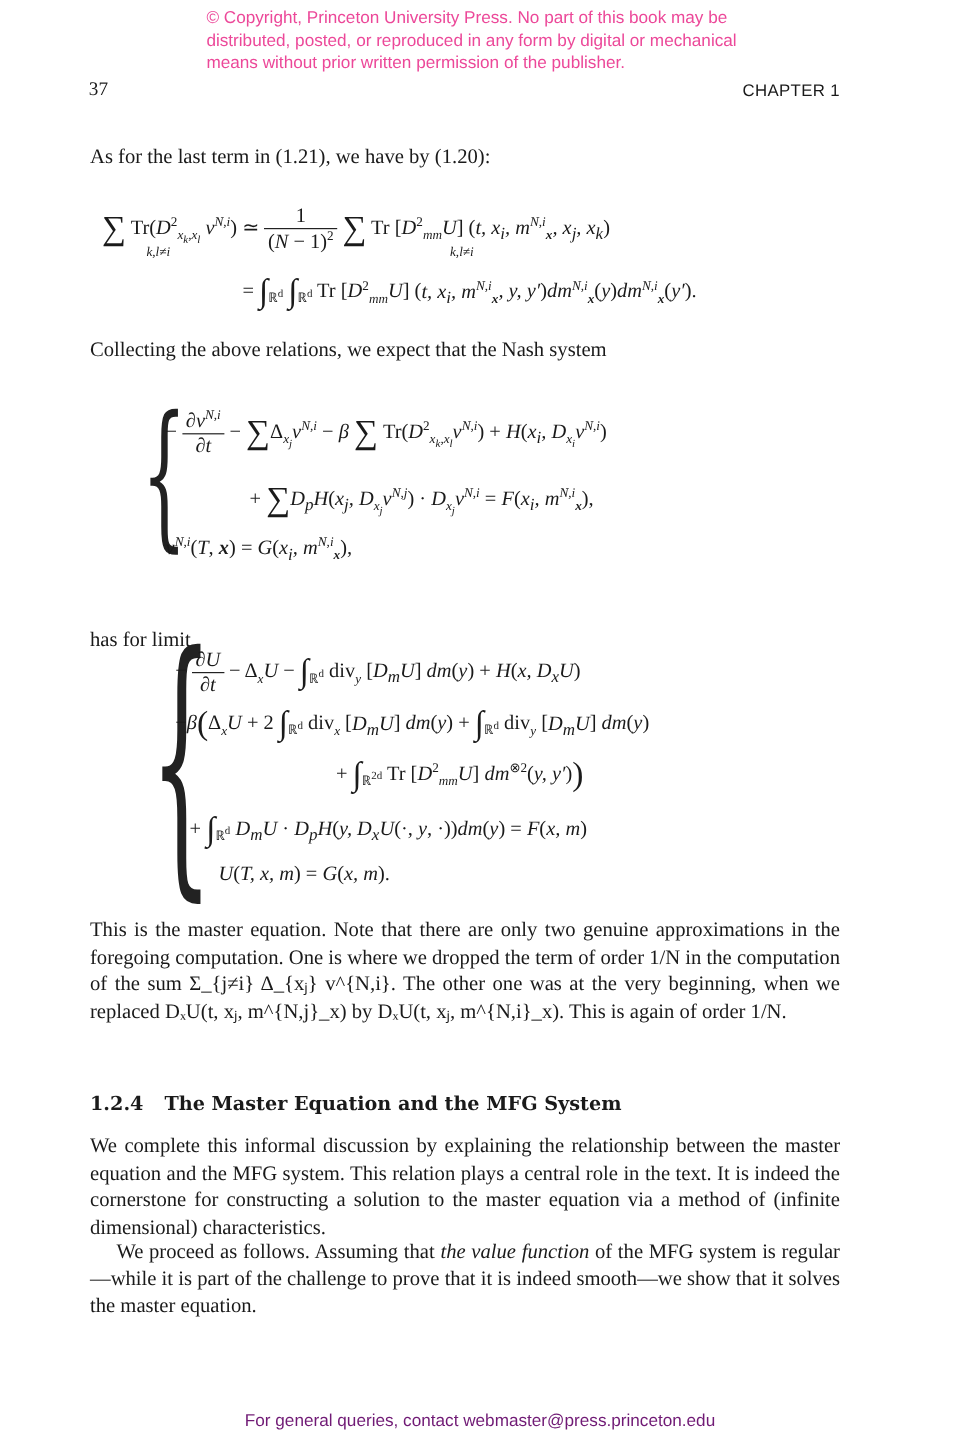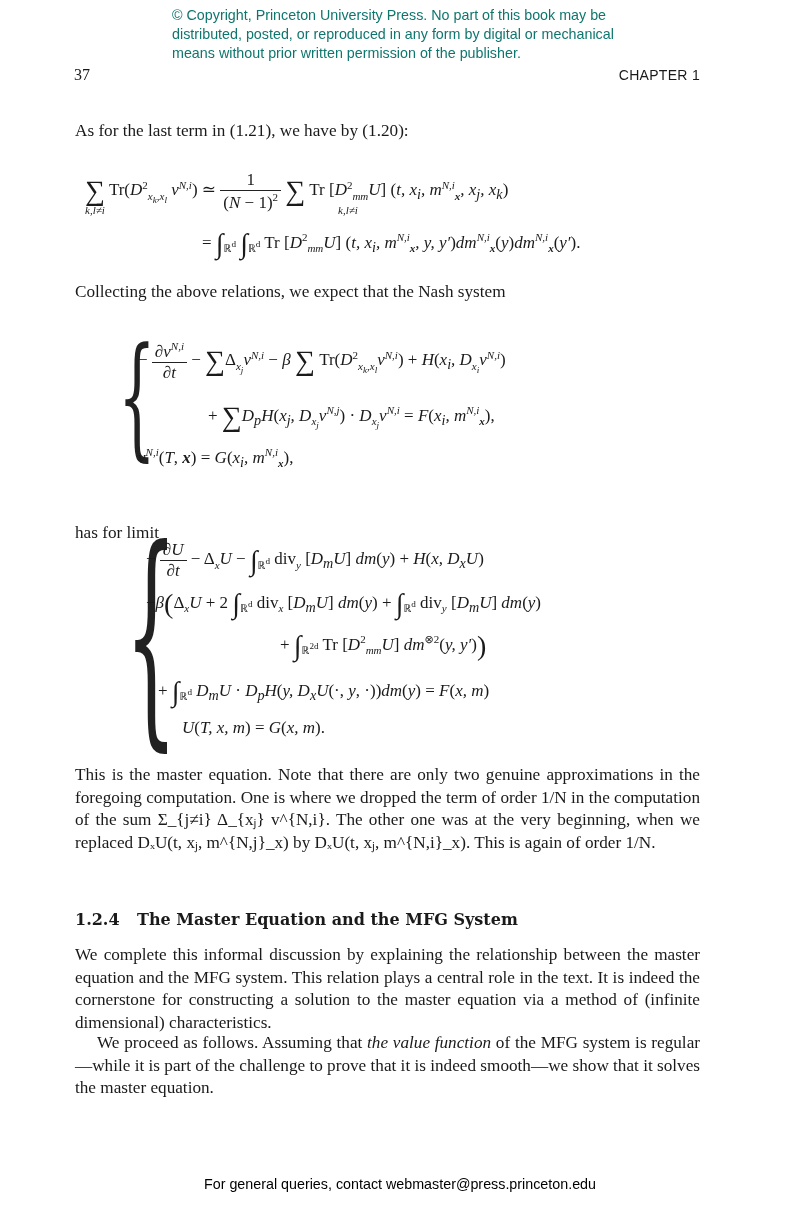--- a/index.html
+++ b/index.html
@@ -1,31 +1,31 @@
 <!DOCTYPE html>
 <html><head>
 <meta charset="utf-8">
 <style>
   html, body { margin: 0; padding: 0; background: #ffffff; }
   body { width: 800px; height: 1208px; position: relative; overflow: hidden; color: #1a1a1a; }
   .sans { font-family: "Liberation Sans", sans-serif; }
-  .copyright { position: absolute; left: 172px; top: 6px; width: 470px; font-size: 14.3px; line-height: 19px; color: #0f766e; }
+  .copyright { position: absolute; left: 172px; top: 6px; width: 470px; font-size: 14.3px; line-height: 19px; color: #ec4899; }
   .page-num { position: absolute; left: 74px; top: 66px; font-family: "Liberation Serif", serif; font-size: 16px; }
   .chapter { position: absolute; right: 100px; top: 67px; font-size: 14px; letter-spacing: 0.3px; }
   .para { position: absolute; left: 75px; width: 625px; font-family: "Liberation Serif", serif; font-size: 17.2px; line-height: 22.5px; text-align: justify; }
   .math { position: absolute; font-family: "Liberation Serif", serif; font-size: 17px; white-space: nowrap; }
   .math i { font-style: italic; }
   .big { font-size: 28px; line-height: 1; vertical-align: middle; }
   .sub { font-size: 11px; vertical-align: sub; }
   .sup { font-size: 11px; vertical-align: super; }
-  .under { position: absolute; font-size: 11px; font-style: italic; font-family: "Liberation Serif", serif; }
+  .under { position: absolute; font-size: 11px; font-style: italic; font-family: "Liberation Serif", serif; margin-left: 37px; }
   .brace { position: absolute; font-family: "DejaVu Serif", serif; color: #222; }
   .heading { position: absolute; left: 75px; top: 910px; font-family: "DejaVu Serif", serif; font-weight: bold; font-size: 16px; }
   .heading .num { display: inline-block; width: 62px; }
-  .footer { position: absolute; left: 0; width: 800px; top: 1176px; text-align: center; font-size: 14.3px; color: #000000; }
+  .footer { position: absolute; left: 0; width: 800px; top: 1176px; text-align: center; font-size: 14.3px; color: #701a75; }
   .frac { display: inline-block; vertical-align: middle; text-align: center; }
   .frac .n { display: block; border-bottom: 1px solid #222; padding: 0 3px; }
   .frac .d { display: block; padding: 0 3px; }
 </style>
 </head>
 <body>
 
 <div class="copyright sans">© Copyright, Princeton University Press. No part of this book may be distributed, posted, or reproduced in any form by digital or mechanical means without prior written permission of the publisher.</div>
 <div class="page-num">37</div>
 <div class="chapter sans">CHAPTER 1</div>

